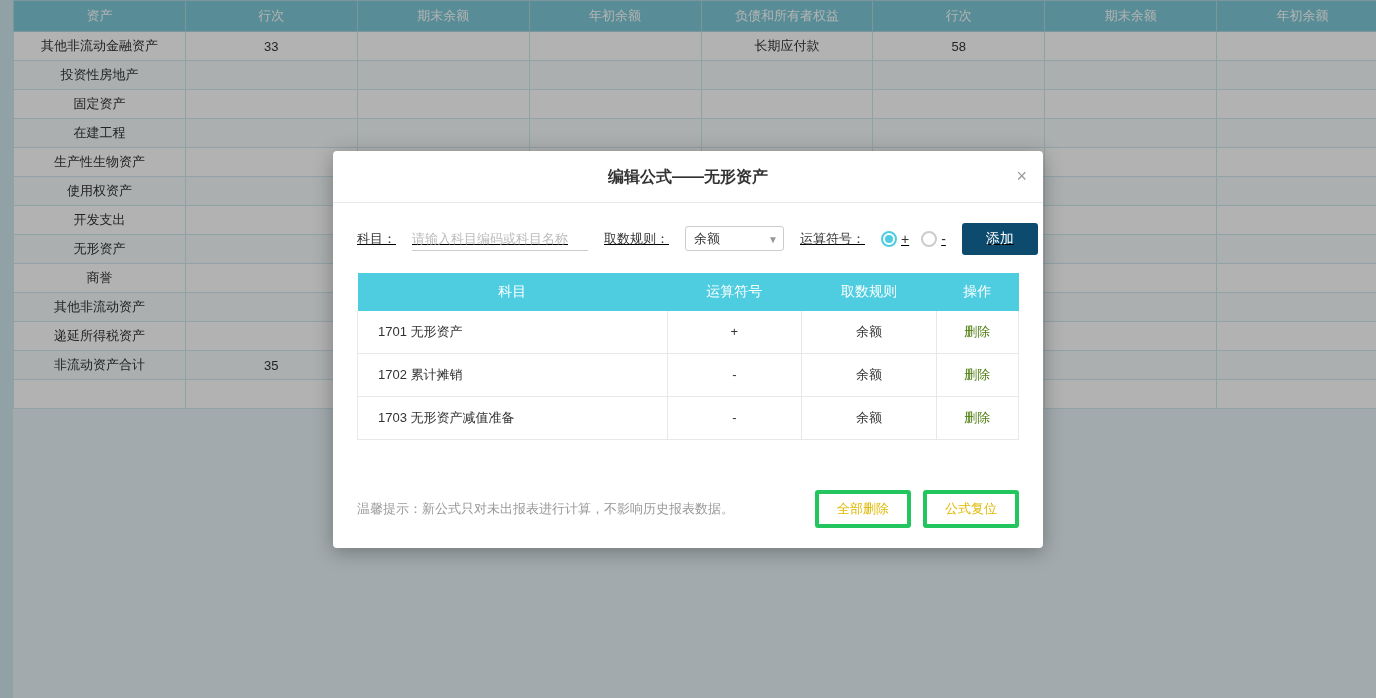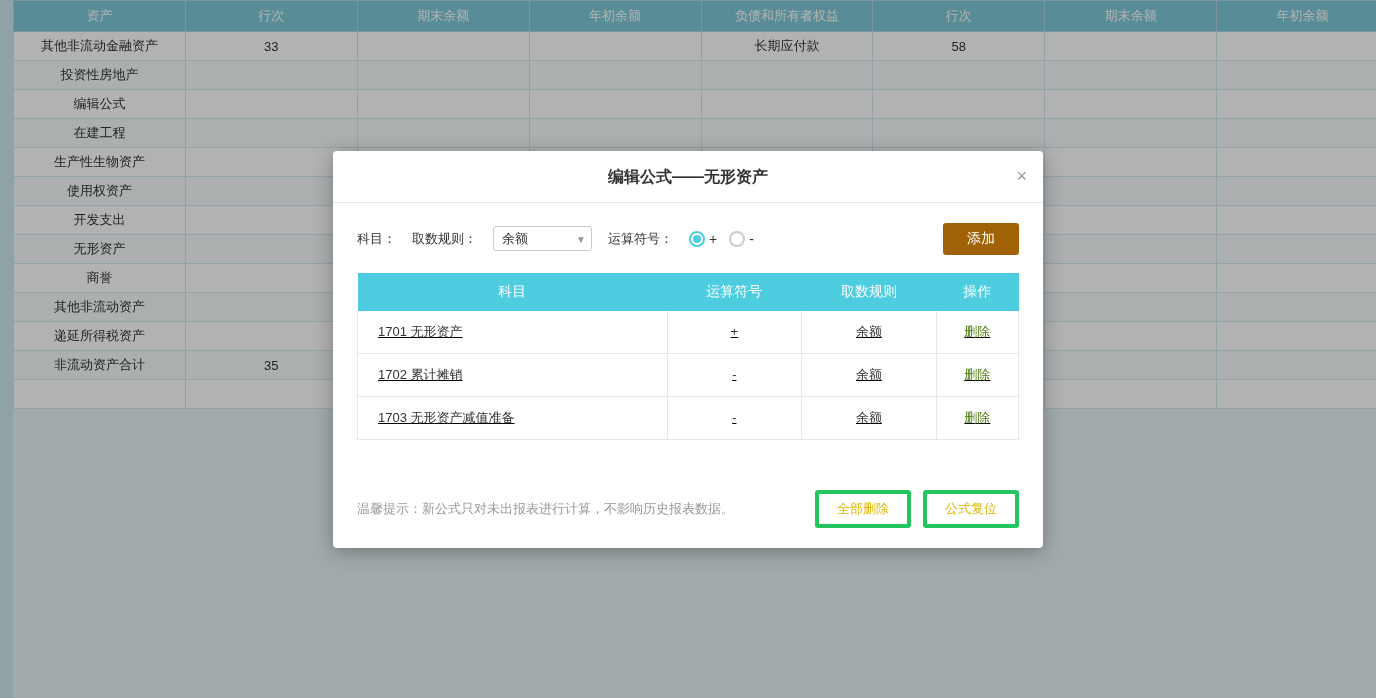--- a/index.html
+++ b/index.html
@@ -103,20 +103,21 @@
     .modal-body {
       padding: 20px 24px;
     }
 
     
     .form-row {
       display: flex;
       align-items: center;
       gap: 16px;
       margin-bottom: 18px;
+      text-decoration: underline;
     }
 
     .form-label {
       color: #333;
       white-space: nowrap;
       font-size: 13px;
     }
 
     .form-input {
       border: none;
@@ -198,21 +199,21 @@
       border-color: #ccc;
     }
 
     .radio-text {
       font-size: 14px;
       color: #333;
     }
 
     
     .btn-add {
-      background: #a16207;
+      background: #0c4a6e;
       color: #fff;
       border: none;
       border-radius: 3px;
       padding: 7px 24px;
       font-size: 14px;
       cursor: pointer;
       white-space: nowrap;
       margin-left: auto;
     }
 
@@ -232,21 +233,20 @@
       color: #fff;
       text-align: center;
       padding: 10px 8px;
       font-weight: normal;
       font-size: 14px;
       border: none;
     }
 
     .data-table tbody tr {
       border-bottom: 1px solid #e8e8e8;
-      text-decoration: underline;
     }
 
     .data-table tbody tr:last-child {
       border-bottom: 1px solid #e8e8e8;
       margin-left: 40px;
     }
 
     .data-table tbody td {
       text-align: center;
       padding: 12px 8px;
@@ -332,21 +332,21 @@
           <td>投资性房地产</td>
           <td></td>
           <td></td>
           <td></td>
           <td></td>
           <td></td>
           <td></td>
           <td></td>
         </tr>
         <tr>
-          <td>编辑公式</td>
+          <td>固定资产</td>
           <td></td>
           <td></td>
           <td></td>
           <td></td>
           <td></td>
           <td></td>
           <td></td>
         </tr>
         <tr>
           <td>在建工程</td>
@@ -458,20 +458,21 @@
 
     <div class="modal-header">
       <span class="modal-title">编辑公式——无形资产</span>
       <button class="modal-close">×</button>
     </div>
 
     <div class="modal-body">
 
       <div class="form-row">
         <span class="form-label">科目：</span>
+        <input class="form-input" type="text" placeholder="请输入科目编码或科目名称" style="">
 
         <span class="form-label">取数规则：</span>
         <div class="select-wrap">
           <select class="form-select">
             <option>余额</option>
             <option>借方</option>
             <option>贷方</option>
             <option>借方发生额</option>
             <option>贷方发生额</option>
           </select>

